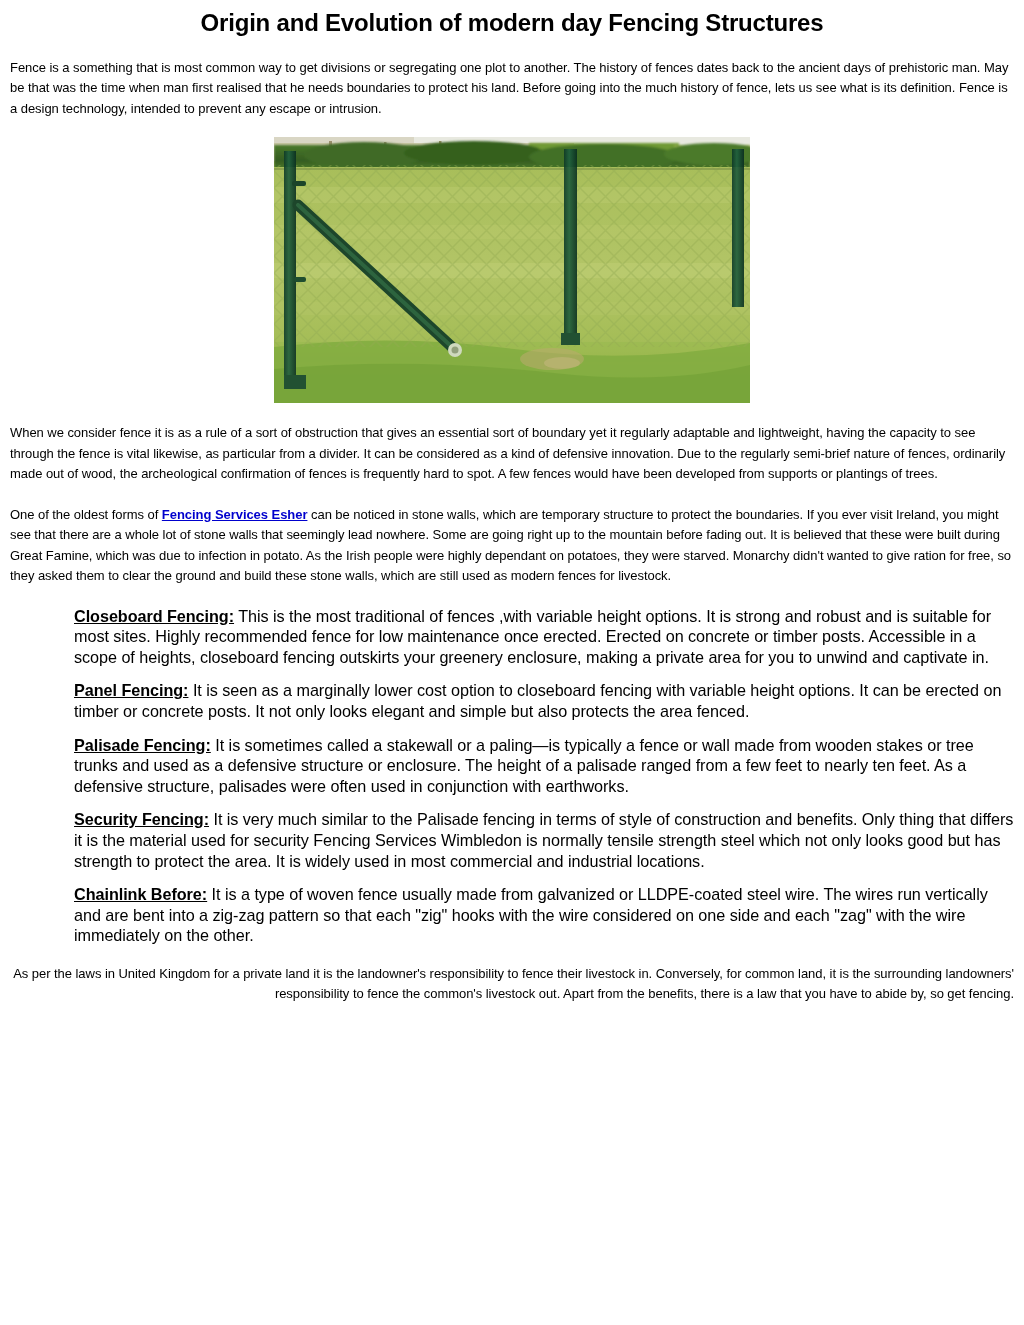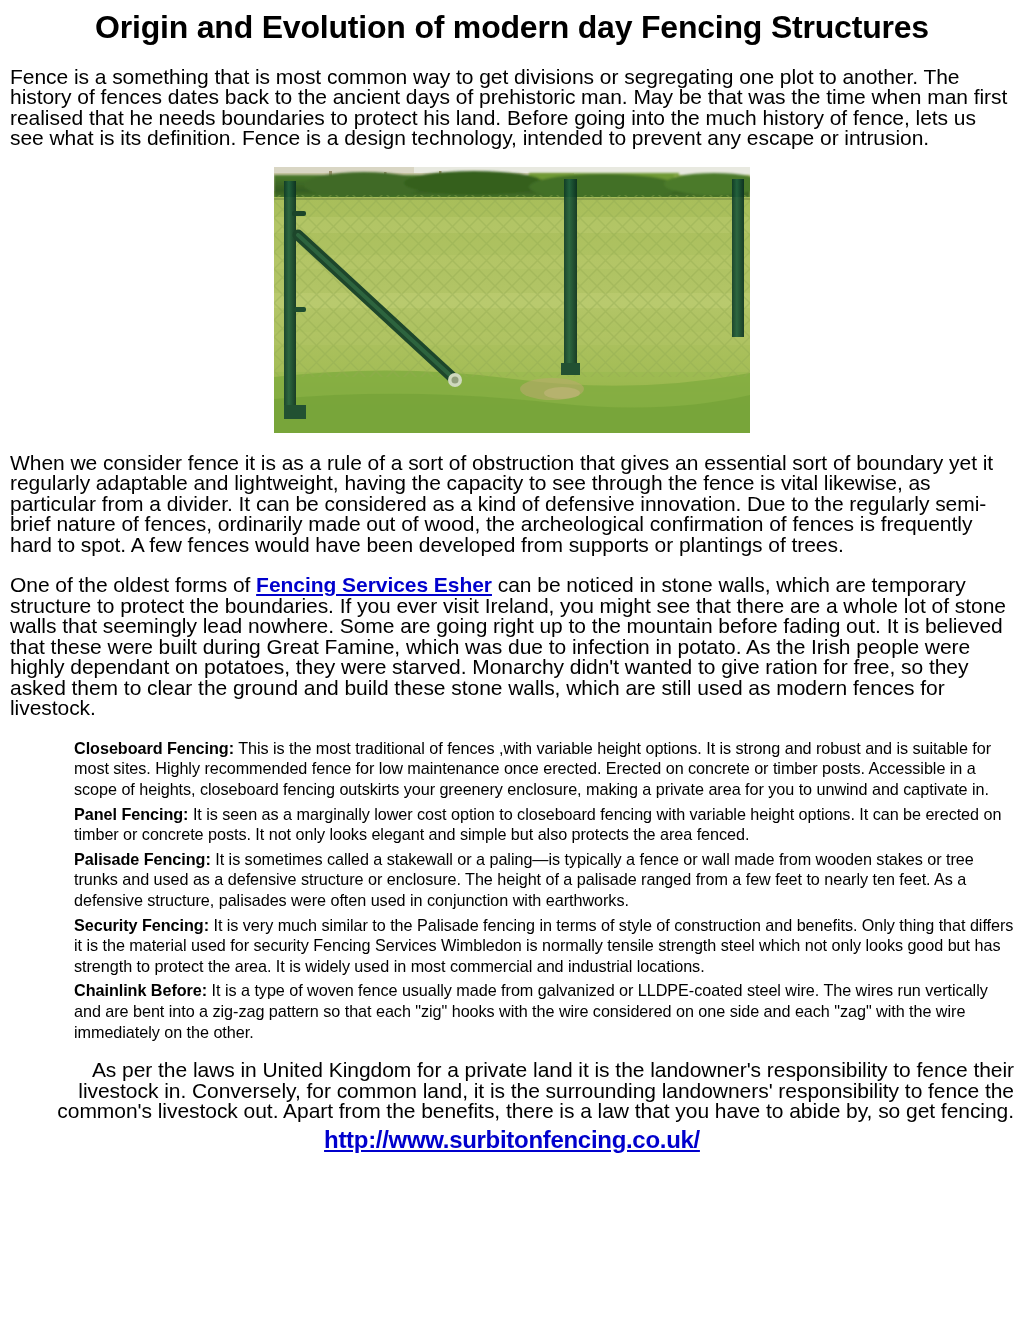--- a/index.html
+++ b/index.html
@@ -18,31 +18,31 @@
     position: relative;
     width: 1024px;
     height: 1325px;
     box-sizing: border-box;
     padding: 0 6px;
   }
 
   
   .doc-title {
     text-align: center;
-    font-size: 32px;
+    font-size: 24px;
     font-weight: bold;
     letter-spacing: -0.2px;
     margin: 9px 0 0 0;
     padding: 0 40px;
     line-height: 1.15;
   }
 
   
   .para {
-    font-size: 21px;
+    font-size: 13px;
     line-height: 20.5px;
     margin: 0;
     padding: 0 4px 0 4px;
     text-align: left;
     letter-spacing: -0.05px;
   }
   .para-intro { margin-top: 21px; }
   .para-gap   { margin-top: 20px; }
   .para-tail  { margin-top: 18px; text-align: right; }
 
@@ -82,22 +82,22 @@
   .type-list {
     margin: 19px 0 0 0;
     padding: 0 4px 0 68px;
   }
   .type-item {
     font-size: 16.2px;
     line-height: 20.6px;
     margin: 0 0 0 0;
     letter-spacing: -0.05px;
   }
-  .type-item + .type-item { margin-top: 4px; }
-  .type-name { font-weight: bold; }
+  .type-item + .type-item { margin-top: 13px; }
+  .type-name { font-weight: bold; text-decoration: underline; }
 
   
   .footer-url-wrap {
     text-align: center;
     margin-top: 4px;
   }
   .footer-url {
     display: inline-block;
     font-size: 24px;
     font-weight: bold;
@@ -219,17 +219,14 @@
     <p class="type-item"><span class="type-name">Palisade Fencing:</span><span>  It is sometimes called a stakewall or a paling—is typically a fence or wall made from wooden stakes or tree trunks and used as a defensive structure or enclosure. The height of a palisade ranged from a few feet to nearly ten feet. As a defensive structure, palisades were often used in conjunction with earthworks.</span></p>
 
     <p class="type-item"><span class="type-name">Security Fencing:</span><span> It is very much similar to the Palisade fencing in terms of style of construction and benefits. Only thing that differs it is the material used for security Fencing Services Wimbledon is normally tensile strength steel which not only looks good but has strength to protect the area. It is widely used in most commercial and industrial locations.</span></p>
 
     <p class="type-item"><span class="type-name">Chainlink Before:</span><span> It is a type of woven fence usually made from galvanized or LLDPE-coated steel wire. The wires run vertically and are bent into a zig-zag pattern so that each "zig" hooks with the wire considered on one side and each "zag" with the wire immediately on the other.</span></p>
 
   </div>
 
   <p class="para para-tail">As per the laws in United Kingdom for a private land it is the landowner's responsibility to fence their livestock in. Conversely, for common land, it is the surrounding landowners' responsibility to fence the common's livestock out. Apart from the benefits, there is a law that you have to abide by, so get fencing.</p>
 
-  <div class="footer-url-wrap">
-    <a class="footer-url">http://www.surbitonfencing.co.uk/</a>
-  </div>
 
 </div>
 
 </body></html>

